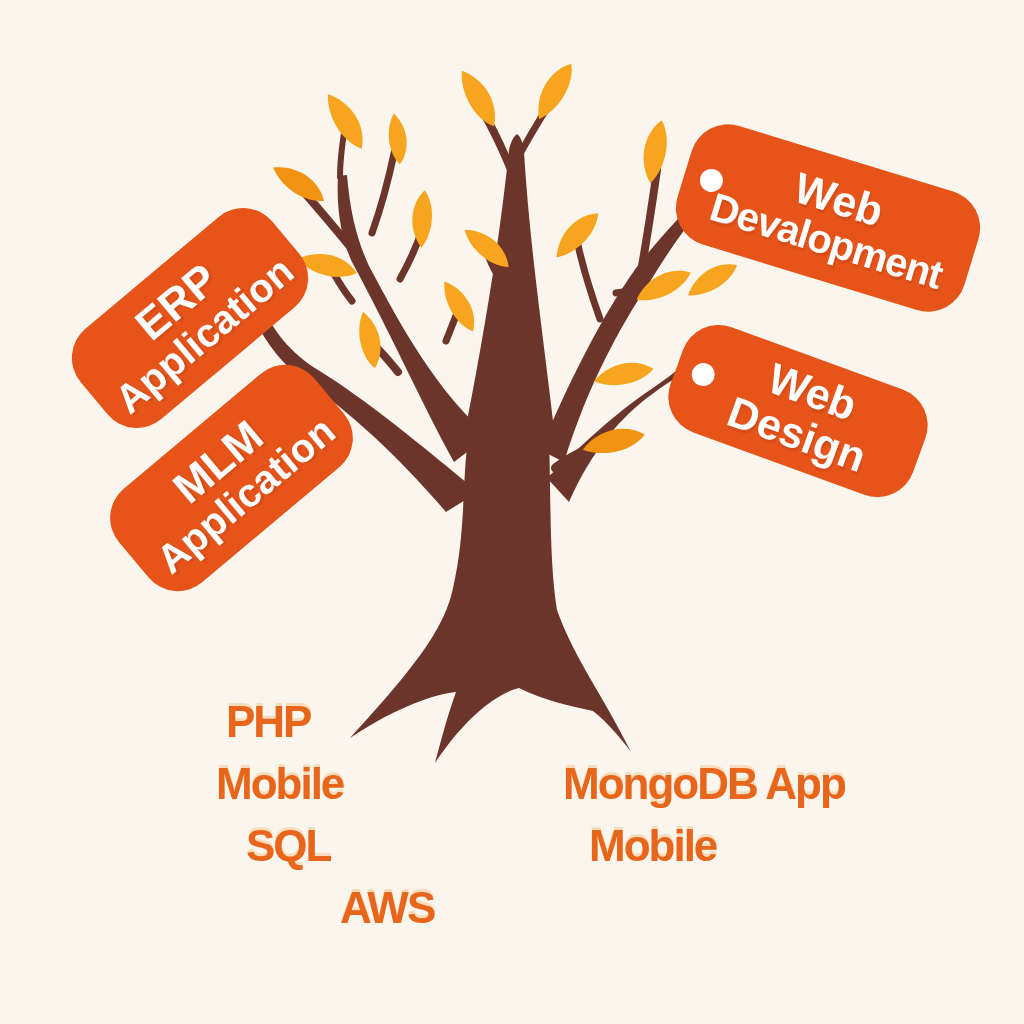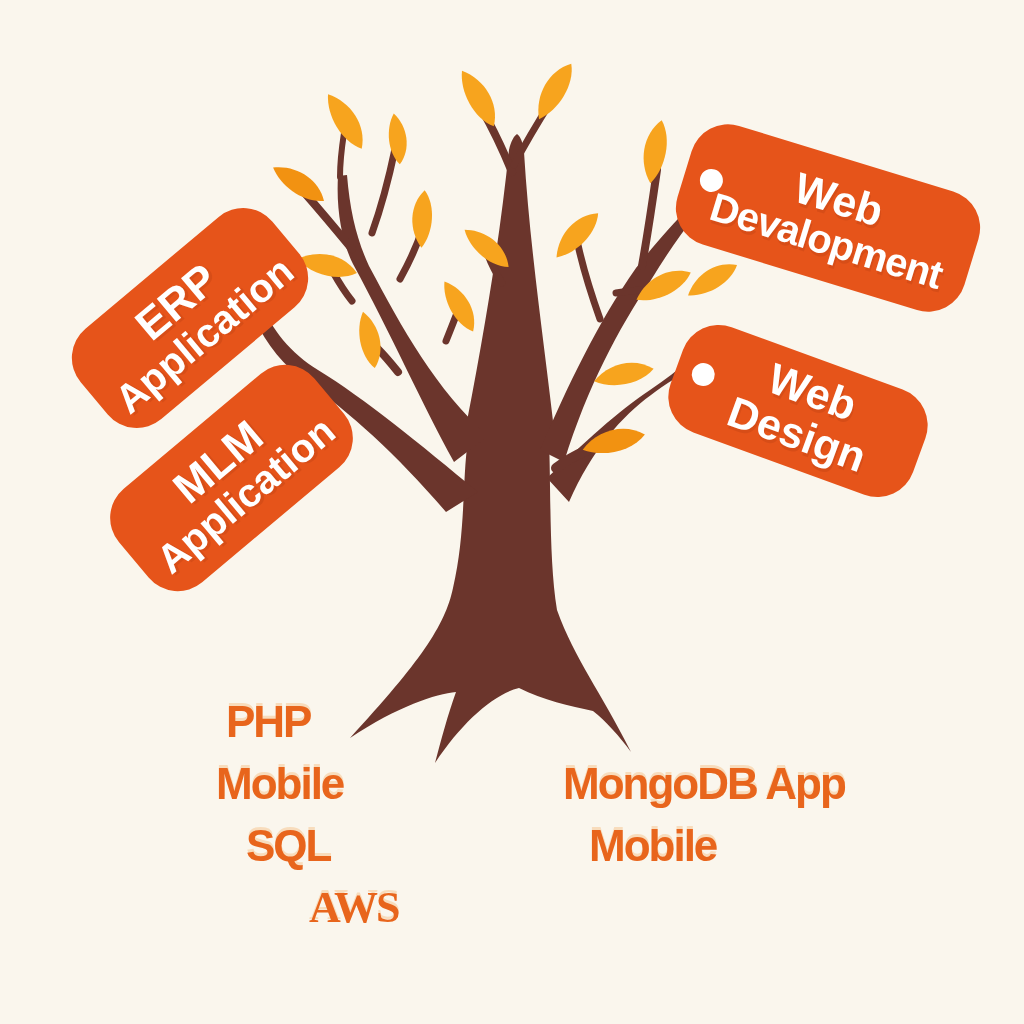--- a/index.html
+++ b/index.html
@@ -44,21 +44,21 @@
     color:var(--keyword-orange,#E8651C);
     text-shadow:0 -3px 0 rgba(244,178,108,0.38);
   }
   #kw-php{left:226px;top:700px;}
   #kw-react{left:640px;top:700px;}
   #kw-laravel{left:216px;top:762px;}
   #kw-mobileapp{left:563px;top:762px;}
   #kw-sql{left:246px;top:824px;text-align:right;}
   #kw-mysql{left:357px;top:824px;}
   #kw-mongodb{left:589px;top:824px;}
-  #kw-aws{left:309px;top:886px;font-family:Liberation Serif, serif;}
+  #kw-aws{left:340px;top:886px;}
   #kw-cpanel{left:540px;top:886px;}
 </style>
 </head>
 <body>
 
 <div class="stage">
 
   <svg class="tree" width="1024" height="1024" viewBox="0 0 1024 1024" aria-hidden="true">
     <defs>
       <path id="leafShape" d="M -32 0 C -14 -16 14 -18 32 -2 C 16 12 -14 12 -32 0 Z"></path>

